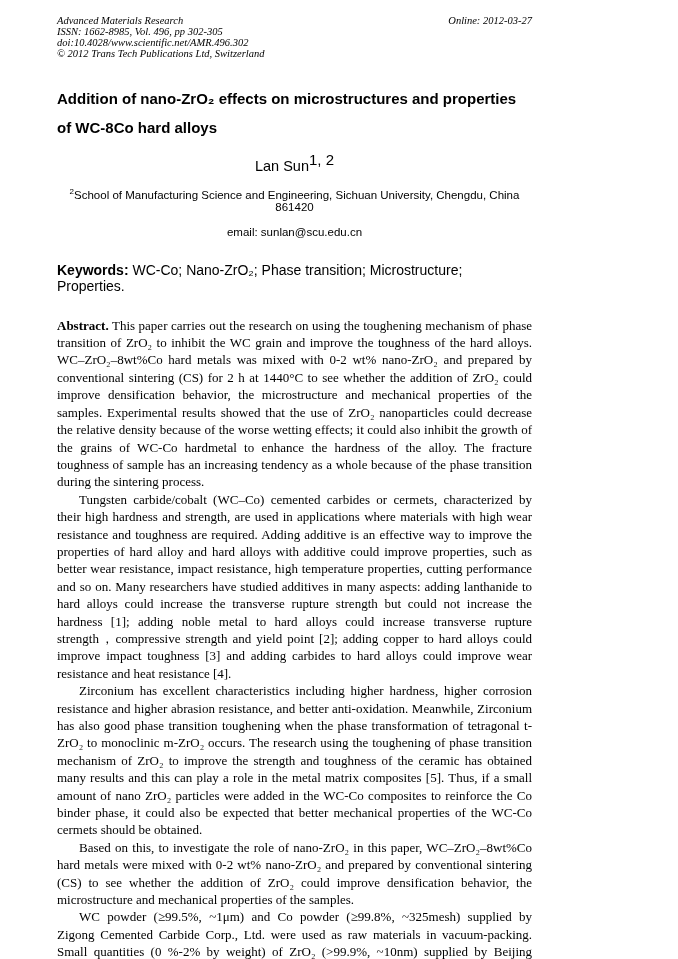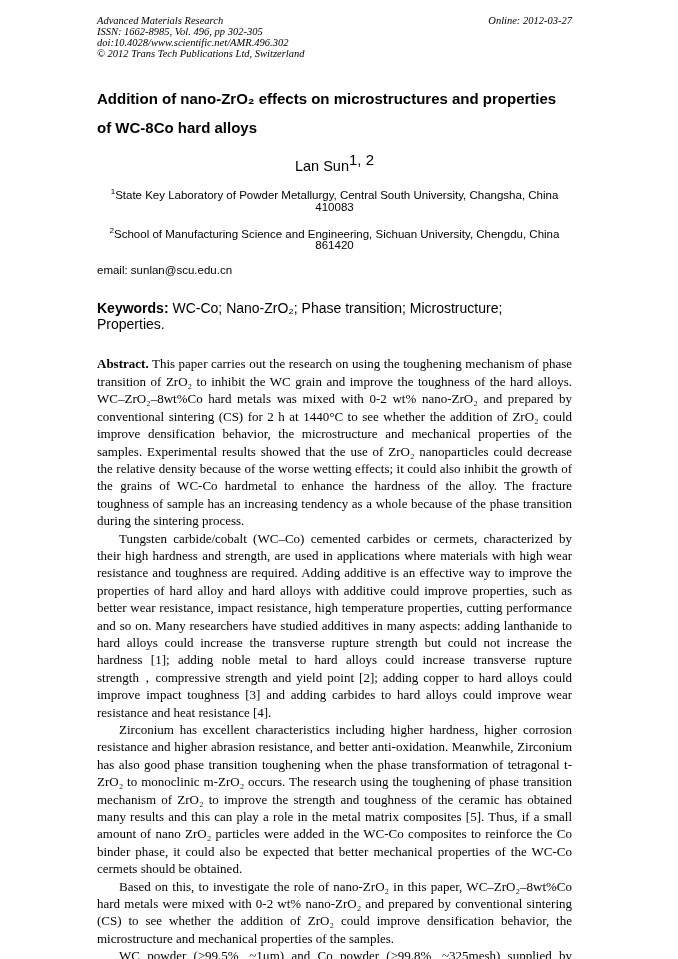--- a/index.html
+++ b/index.html
@@ -9,21 +9,20 @@
     background: #ffffff;
     color: #000000;
     font-family: "Liberation Serif", "DejaVu Serif", serif;
     overflow: hidden;
   }
   .page {
     box-sizing: border-box;
     width: 588px;
     height: 959px;
     padding: 15px 56px 17px 57px;
-    margin-left: 40px;
   }
   
   .jheader {
     display: flex;
     justify-content: space-between;
     align-items: flex-start;
     font-style: italic;
     font-size: 10.5px;
     line-height: 11px;
     font-family: "Liberation Serif", "DejaVu Serif", serif;
@@ -50,21 +49,21 @@
   .affil {
     font-family: "Liberation Sans", "DejaVu Sans", sans-serif;
     font-size: 11.5px;
     text-align: center;
     margin-top: 13px;
   }
   .affil sup { font-size: 8px; }
   .email {
     font-family: "Liberation Sans", "DejaVu Sans", sans-serif;
     font-size: 11.5px;
-    text-align: left;
+    text-align: center;
     margin-top: 13px;
   }
   .keywords {
     font-family: "Liberation Sans", "DejaVu Sans", sans-serif;
     font-size: 14px;
     text-align: left;
     margin-top: 24px;
   }
   .b { font-weight: bold; }
   
@@ -100,21 +99,20 @@
       <div>doi:10.4028/www.scientific.net/AMR.496.302</div>
       <div>© 2012 Trans Tech Publications Ltd, Switzerland</div>
     </div>
     <div class="jheader-right">Online: 2012-03-27</div>
   </header>
 
   <h1 class="title">Addition of nano-ZrO₂ effects on microstructures and properties of WC-8Co hard alloys</h1>
 
   <div class="author"><span>Lan Sun</span><sup>1, 2</sup></div>
 
-  <div class="affil"><sup>1</sup><span>State Key Laboratory of Powder Metallurgy, Central South University, Changsha, China 410083</span></div>
 
   <div class="affil"><sup>2</sup><span>School of Manufacturing Science and Engineering, Sichuan University, Chengdu, China 861420</span></div>
 
   <div class="email">email: sunlan@scu.edu.cn</div>
 
   <div class="keywords"><span class="b">Keywords:</span><span> WC-Co; Nano-ZrO₂; Phase transition; Microstructure; Properties.</span></div>
 
   <p class="abstract"><span class="b">Abstract.</span><span> This paper carries out the research on using the toughening mechanism of phase transition of ZrO₂ to inhibit the WC grain and improve the toughness of the hard alloys. WC–ZrO₂–8wt%Co hard metals was mixed with 0-2 wt% nano-ZrO₂ and prepared by conventional sintering (CS) for 2 h at 1440°C to see whether the addition of ZrO₂ could improve densification behavior, the microstructure and mechanical properties of the samples. Experimental results showed that the use of ZrO₂ nanoparticles could decrease the relative density because of the worse wetting effects; it could also inhibit the growth of the grains of WC-Co hardmetal to enhance the hardness of the alloy. The fracture toughness of sample has an increasing tendency as a whole because of the phase transition during the sintering process.</span></p>
 
   <p class="body-p">Tungsten carbide/cobalt (WC–Co) cemented carbides or cermets, characterized by their high hardness and strength, are used in applications where materials with high wear resistance and toughness are required. Adding additive is an effective way to improve the properties of hard alloy and hard alloys with additive could improve properties, such as better wear resistance, impact resistance, high temperature properties, cutting performance and so on. Many researchers have studied additives in many aspects: adding lanthanide to hard alloys could increase the transverse rupture strength but could not increase the hardness [1]; adding noble metal to hard alloys could increase transverse rupture strength，compressive strength and yield point [2]; adding copper to hard alloys could improve impact toughness [3] and adding carbides to hard alloys could improve wear resistance and heat resistance [4].</p>

